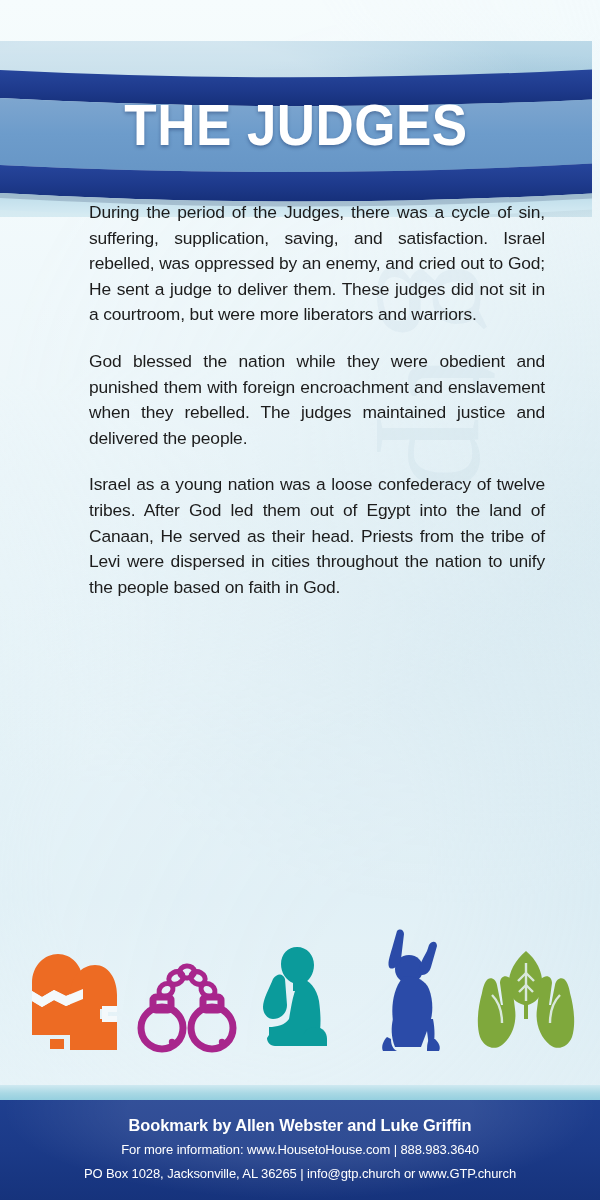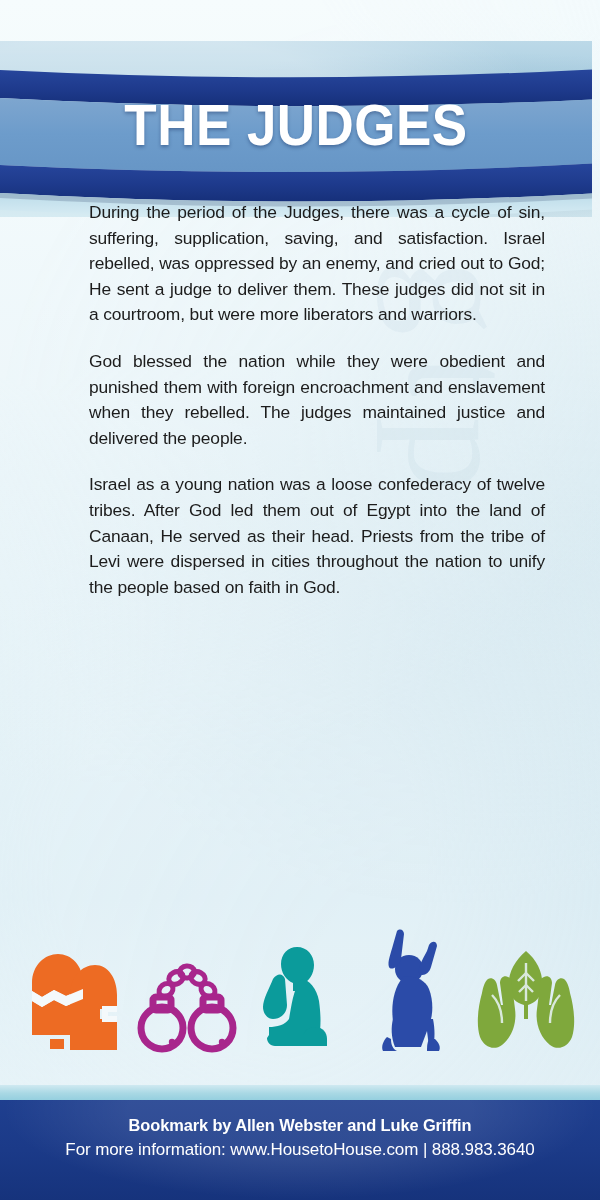--- a/index.html
+++ b/index.html
@@ -131,21 +131,21 @@
     padding-top:12px;
   }
   .footer::before{
     content:"";
     position:absolute; inset:0;
     background:radial-gradient(ellipse at 50% 10%, rgba(255,255,255,.09) 0 40%, transparent 70%);
     pointer-events:none;
   }
   .footer-line {
     position:relative;
-    font-size:17px;
+    font-size:13px;
     line-height:24px;
     letter-spacing:-.1px;
     white-space:nowrap;
   }
   .footer-line.bold {
     font-weight:bold;
     font-size:16.4px;
     line-height:26px;
   }
 </style>
@@ -278,15 +278,16 @@
         </g>
       </svg>
     </div>
 
   </div>
 
   <div class="lightband"></div>
   <div class="footer">
     <div class="footer-line bold">Bookmark by Allen Webster and Luke Griffin</div>
     <div class="footer-line">For more information: www.HousetoHouse.com | 888.983.3640</div>
+    <div class="footer-line">PO Box 1028, Jacksonville, AL 36265 | info@gtp.church or www.GTP.church</div>
   </div>
 
 </div>
 
 </body></html>

